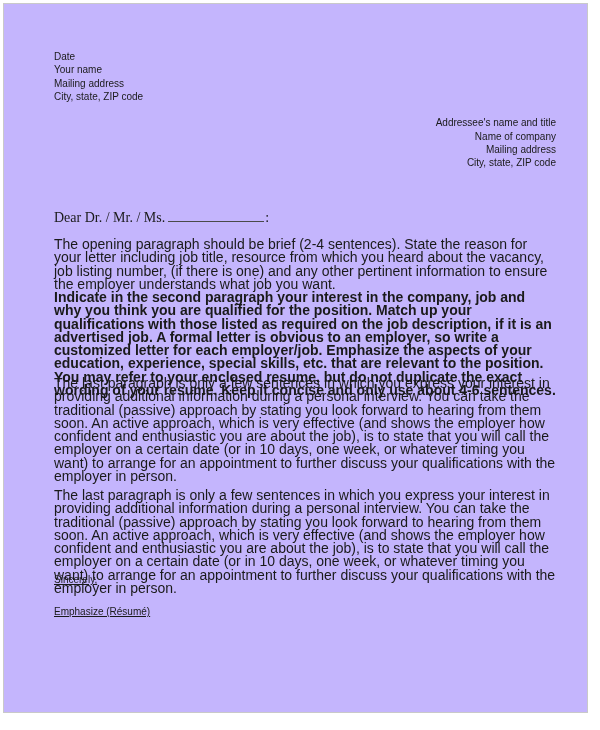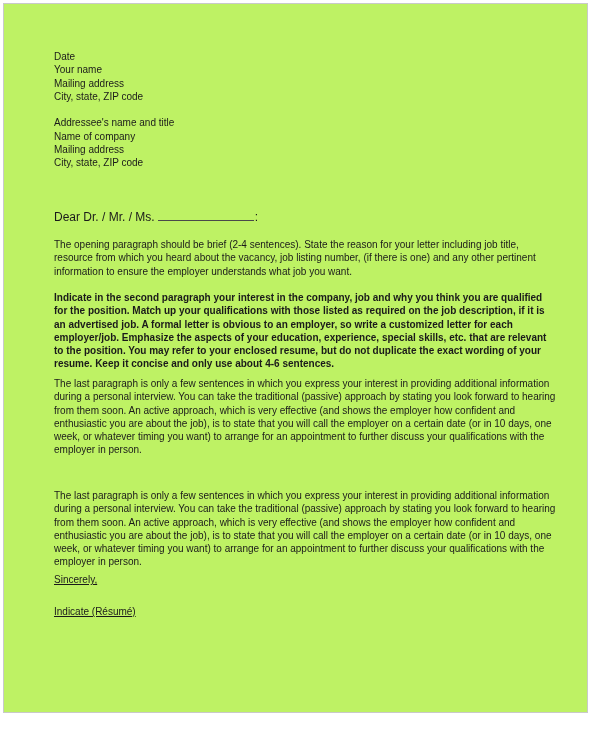--- a/index.html
+++ b/index.html
@@ -13,21 +13,21 @@
     font-family: "Liberation Sans", sans-serif;
     color: #1a1a1a;
     -webkit-font-smoothing: antialiased;
   }
   .page {
     position: absolute;
     left: 3px;
     top: 3px;
     width: 585px;
     height: 710px;
-    background: #bef264;
+    background: #c4b5fd;
     border: 1px solid #c9c9c9;
     box-sizing: border-box;
     overflow: hidden;
   }
   .letter-body {
     position: absolute;
     left: 50px;
     top: 46px;
     width: 502px;
   }
@@ -35,32 +35,34 @@
     font-size: 10px;
     line-height: 13.3px;
     color: #1a1a1a;
     white-space: pre-line;
   }
   .addr-sender {
     margin: 0;
   }
   .addr-recipient {
     margin: 13.3px 0 0 0;
+    text-align: right;
   }
   .salutation {
     margin: 0;
     position: absolute;
     left: 0;
     top: 161px;
-    font-size: 12px;
+    font-size: 14px;
     line-height: 13.3px;
+    font-family: Liberation Serif, serif;
   }
   .para {
     margin: 0;
-    font-size: 10px;
+    font-size: 14px;
     line-height: 13.3px;
     text-align: left;
   }
   .p1 { position: absolute; left: 0; top: 188px; width: 502px; }
   .p2 { position: absolute; left: 0; top: 241px; width: 502px; font-weight: bold; }
   .p3 { position: absolute; left: 0; top: 327px; width: 502px; }
   .p4 { position: absolute; left: 0; top: 439px; width: 502px; }
 
   .closing {
     position: absolute;
@@ -110,17 +112,17 @@
     <p class="para p1">The opening paragraph should be brief (2-4 sentences). State the reason for your letter including job title, resource from which you heard about the vacancy, job listing number, (if there is one) and any other pertinent information to ensure the employer understands what job you want.</p>
 
     <p class="para p2">Indicate in the second paragraph your interest in the company, job and why you think you are qualified for the position. Match up your qualifications with those listed as required on the job description, if it is an advertised job. A formal letter is obvious to an employer, so write a customized letter for each employer/job. Emphasize the aspects of your education, experience, special skills, etc. that are relevant to the position. You may refer to your enclosed resume, but do not duplicate the exact wording of your resume. Keep it concise and only use about 4-6 sentences.</p>
 
     <p class="para p3">The last paragraph is only a few sentences in which you express your interest in providing additional information during a personal interview. You can take the traditional (passive) approach by stating you look forward to hearing from them soon. An active approach, which is very effective (and shows the employer how confident and enthusiastic you are about the job), is to state that you will call the employer on a certain date (or in 10 days, one week, or whatever timing you want) to arrange for an appointment to further discuss your qualifications with the employer in person.</p>
 
     <p class="para p4">The last paragraph is only a few sentences in which you express your interest in providing additional information during a personal interview. You can take the traditional (passive) approach by stating you look forward to hearing from them soon. An active approach, which is very effective (and shows the employer how confident and enthusiastic you are about the job), is to state that you will call the employer on a certain date (or in 10 days, one week, or whatever timing you want) to arrange for an appointment to further discuss your qualifications with the employer in person.</p>
 
     <div class="closing">
       <div class="closing-line">Sincerely,</div>
-      <div class="closing-line">Indicate (Résumé)</div>
+      <div class="closing-line">Emphasize (Résumé)</div>
     </div>
 
   </div>
 </div>
 
 </body></html>

